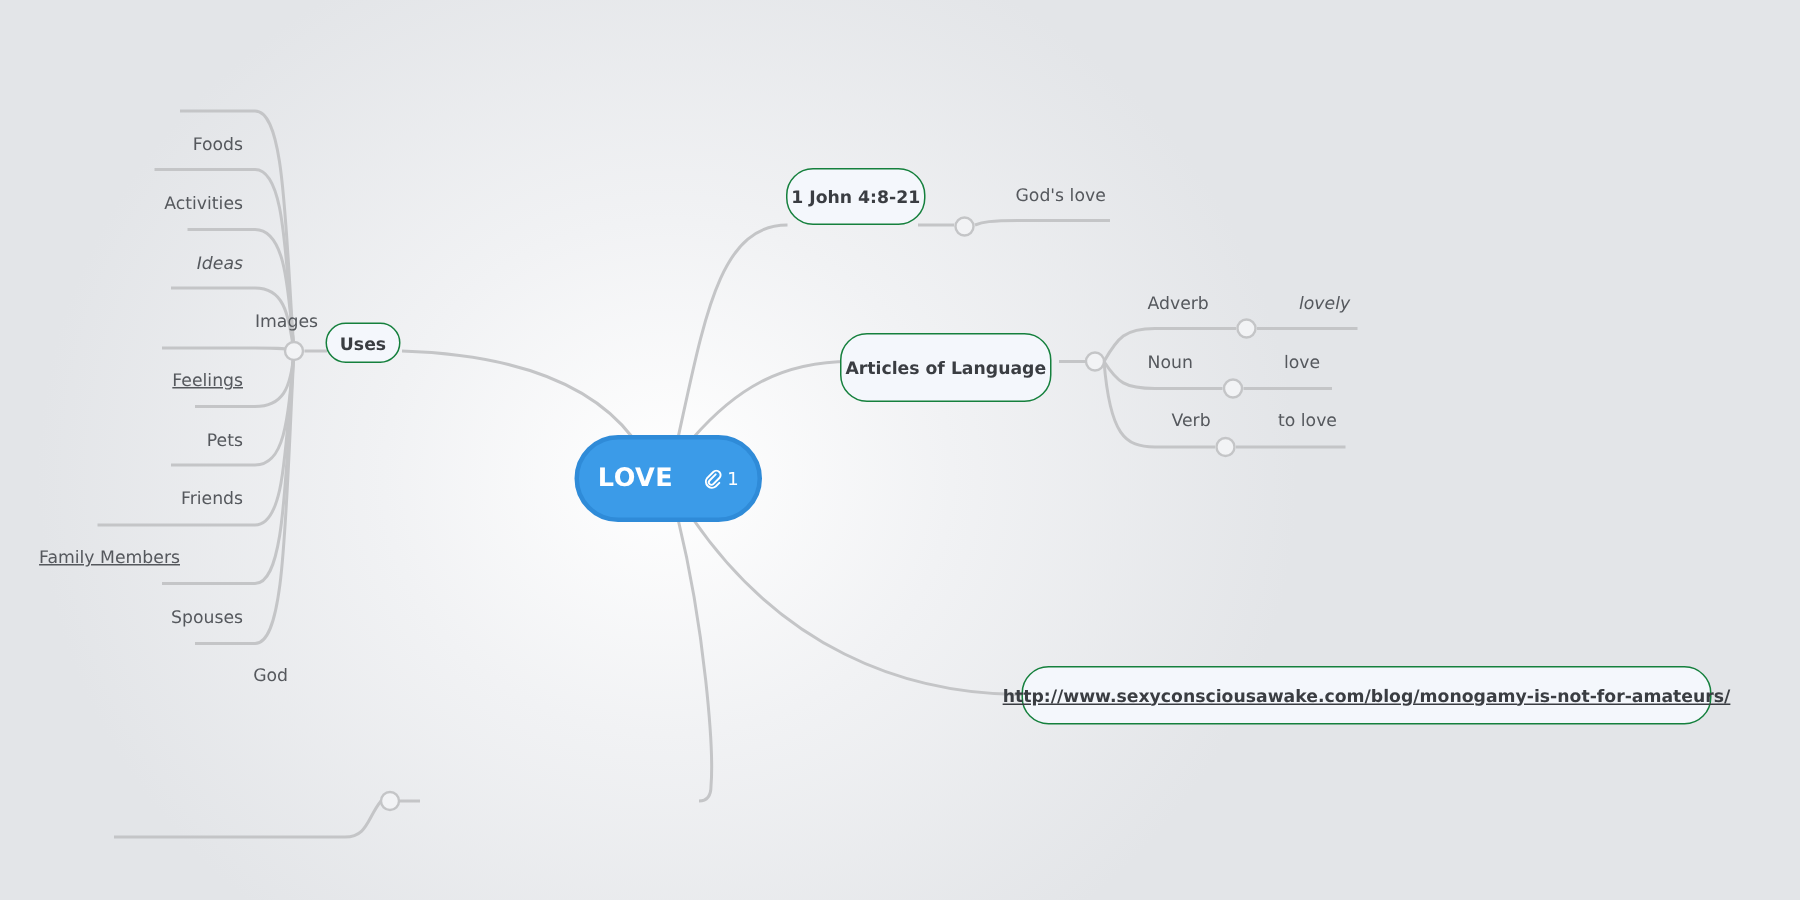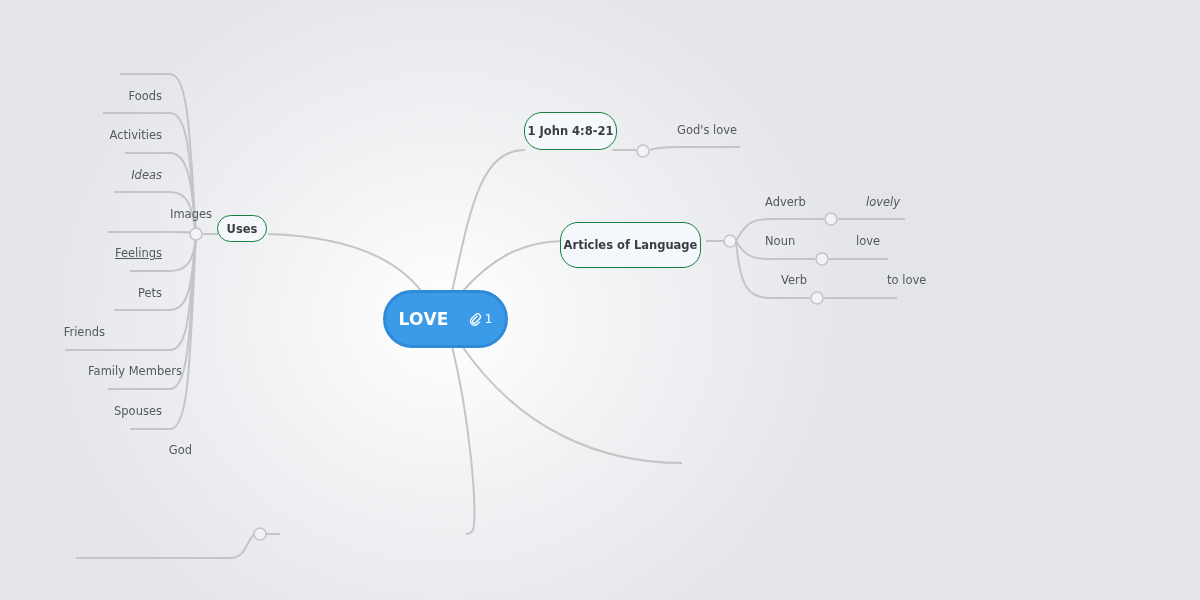--- a/index.html
+++ b/index.html
@@ -97,35 +97,38 @@
 
 <div class="node" style="left:217px;top:215px;width:50px;height:27px;">
   <span>Uses</span>
 </div>
 <div class="leaf r" style="right:1038px;top:49px;">Foods</div>
 <div class="leaf r" style="right:1038px;top:88px;">Activities</div>
 <div class="leaf r" style="right:1038px;top:128px;font-style:italic;">Ideas</div>
 <div class="leaf r" style="right:988px;top:167px;">Images</div>
 <div class="leaf r" style="right:1038px;top:206px;text-decoration:underline;">Feelings</div>
 <div class="leaf r" style="right:1038px;top:246px;">Pets</div>
-<div class="leaf r" style="right:1095px;top:285px;padding-left:35px;">Friends</div>
-<div class="leaf r" style="right:1018px;top:324px;">Family Members</div>
+<div class="leaf r" style="right:1038px;top:285px;padding-left:35px;">Friends</div>
+<div class="leaf r" style="right:1080px;top:324px;text-decoration:underline;">Family Members</div>
 <div class="leaf r" style="right:1038px;top:364px;">Spouses</div>
 <div class="leaf r" style="right:1008px;top:403px;">God</div>
 
 <div class="node" style="left:524px;top:112px;width:93px;height:38px;">
   <span>1 John 4:8-21</span>
 </div>
 <div class="leaf" style="left:677px;top:123px;">God's love</div>
 
 <div class="node" style="left:560px;top:222px;width:141px;height:46px;">
   <span>Articles of Language</span>
 </div>
 <div class="leaf" style="left:765px;top:195px;">Adverb</div>
 <div class="leaf" style="left:866px;top:195px;font-style:italic;">lovely</div>
 <div class="leaf" style="left:765px;top:234px;">Noun</div>
 <div class="leaf" style="left:856px;top:234px;">love</div>
 <div class="leaf" style="left:765px;top:273px;margin-left:16px;">Verb</div>
-<div class="leaf" style="left:852px;top:273px;margin-left:35px;">to love</div>
+<div class="leaf" style="left:852px;top:273px;">to love</div>
 
+<div class="node" style="left:681px;top:444px;width:460px;height:39px;">
+  <span class="link-node">http://www.sexyconsciousawake.com/blog/monogamy-is-not-for-amateurs/</span>
+</div>
 
 
 </div>
 
 </body></html>

